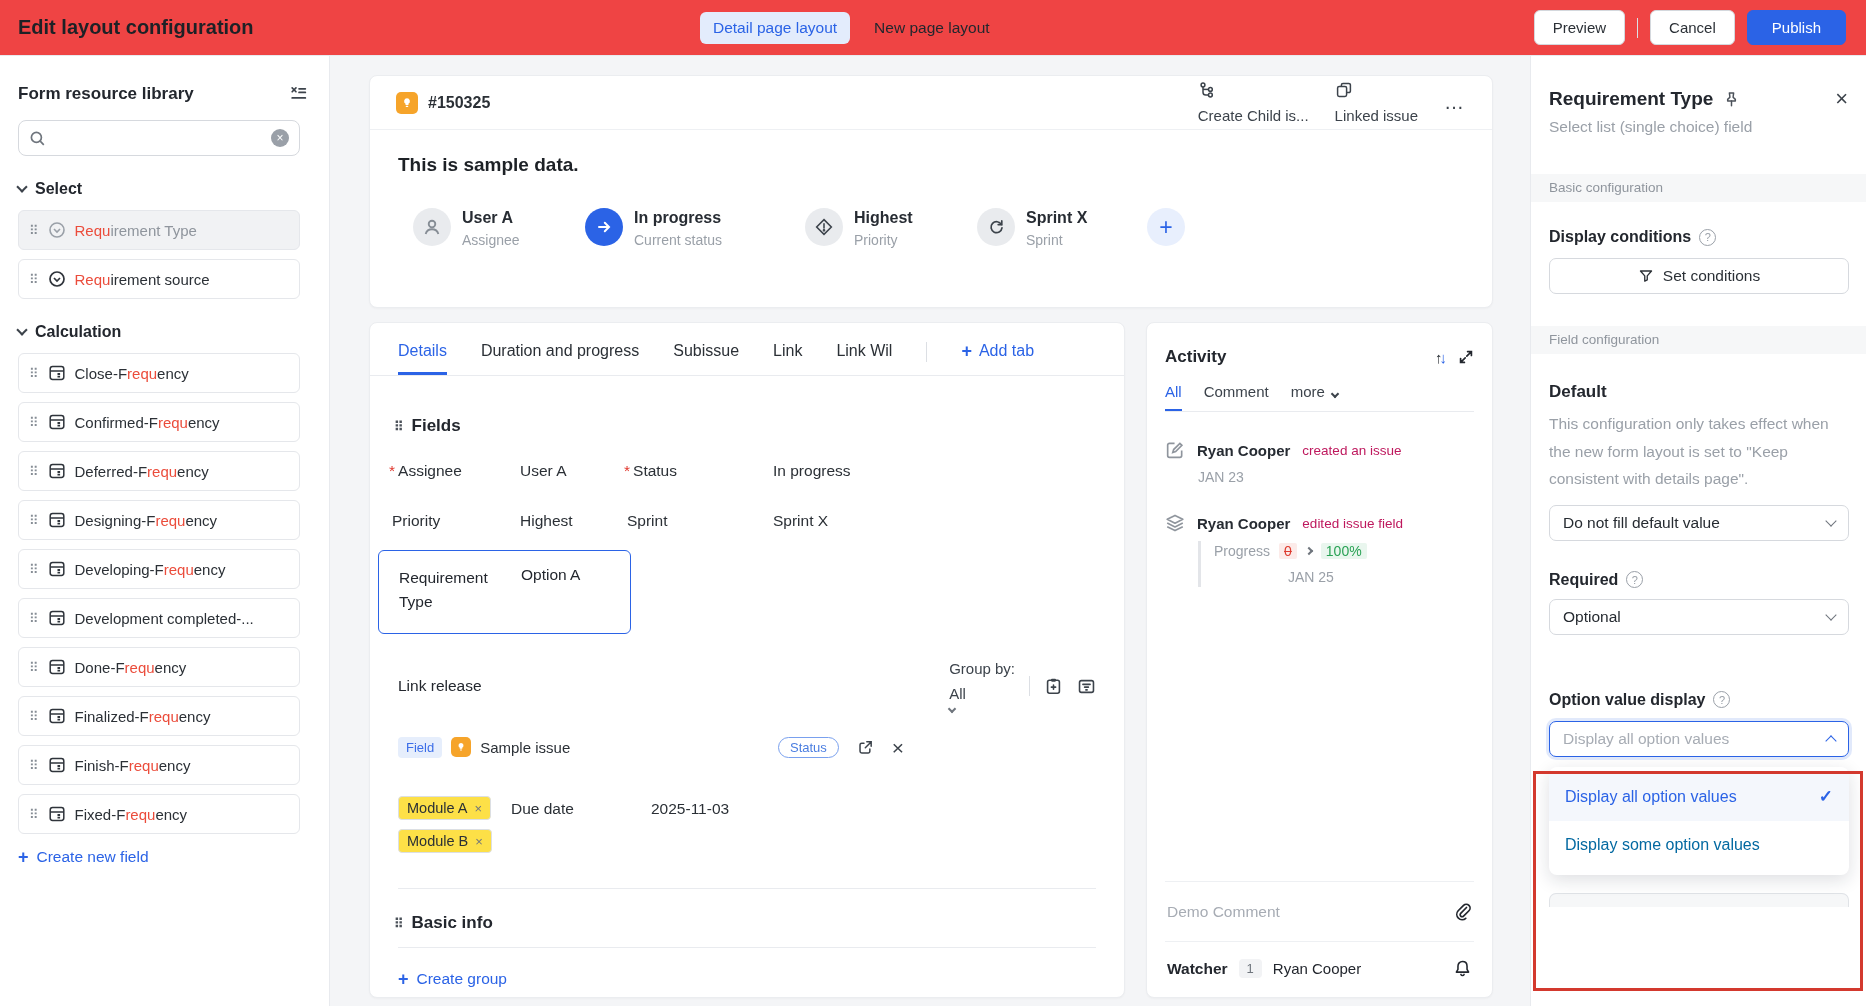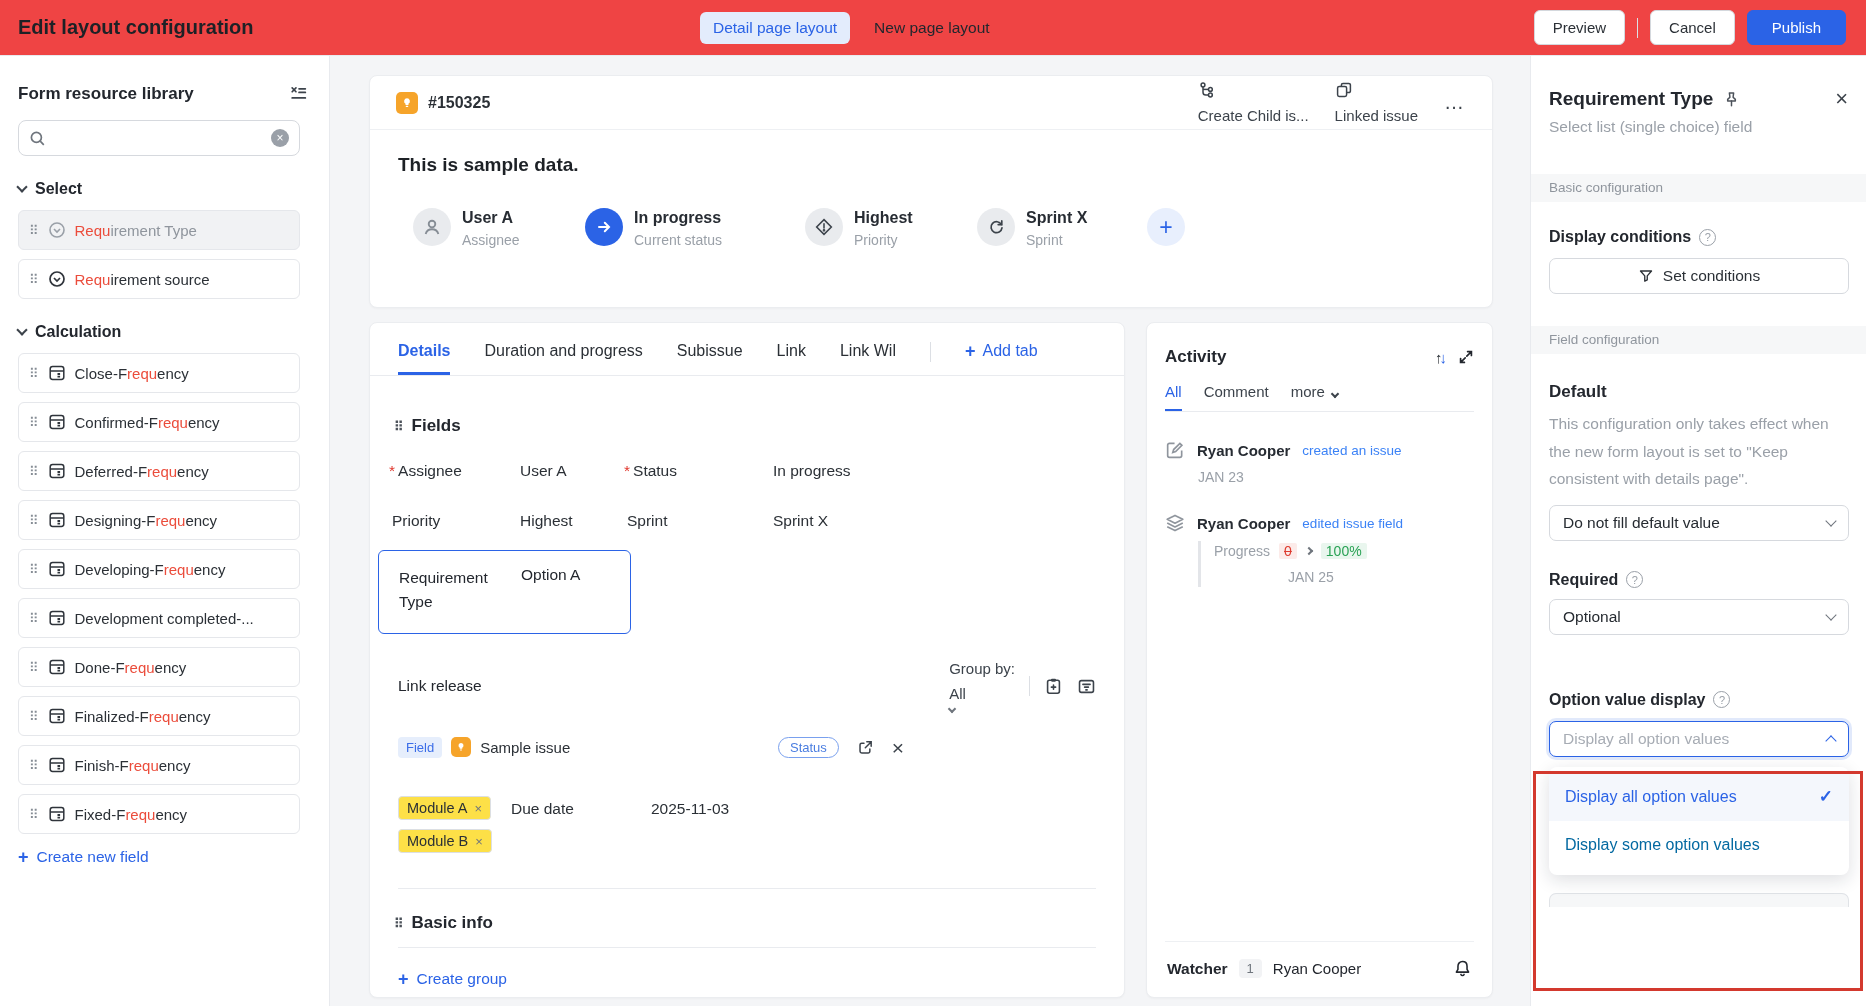--- a/index.html
+++ b/index.html
@@ -45,21 +45,21 @@
   .pair{display:flex;gap:11px;}
   .pico{width:38px;height:38px;border-radius:50%;display:flex;align-items:center;justify-content:center;background:#e9ebee;flex:none;}
   .pico.blue{background:#2b63e6;}
   .pico.lav{background:#e8effd;}
   .pval{font-size:16px;font-weight:600;color:#272c33;line-height:1.25;}
   .plab{font-size:14px;color:#9aa0a8;margin-top:4px;}
   
   .card2{left:39px;top:266px;width:756px;height:676px;overflow:hidden;}
   .tabsrow{height:53px;border-bottom:1px solid #e9ebef;display:flex;align-items:flex-end;gap:34px;padding:0 0 0 28px;font-size:16px;color:#2b3036;}
   .dtab{padding-bottom:15px;}
-  .dtab.active{color:#2b63e6;font-weight:700;border-bottom:3px solid #2b63e6;padding-bottom:12px;}
+  .dtab.active{color:#2b63e6;font-weight:400;border-bottom:3px solid #2b63e6;padding-bottom:12px;}
   .tabdiv{width:1px;height:20px;background:#dcdfe4;margin-bottom:13px;}
   .addtab{color:#2b63e6;display:flex;gap:7px;align-items:center;padding-bottom:15px;}
   .secthead{display:flex;align-items:center;gap:8px;font-size:17px;font-weight:700;margin:40px 0 0 24px;}
   .frow{display:flex;margin:26px 28px 0;font-size:15.5px;color:#2b3036;}
   .frow .c1{width:122px;}.frow .c2{width:113px;}.frow .c3{width:140px;}
   .req{color:#e0362c;margin-right:3px;margin-left:-9px;}
   .hlbox{margin:20px 0 0 8px;width:253px;height:84px;border:1.5px solid #2b63e6;border-radius:6px;display:flex;padding:15px 0 0 20px;font-size:15.5px;}
   .hlbox .lab{width:122px;line-height:1.55;}
   .lrrow{display:flex;align-items:center;margin:26px 28px 0;font-size:15.5px;}
   .lr-right{margin-left:auto;display:flex;align-items:center;gap:14px;color:#3c434b;font-size:15px;}
@@ -80,21 +80,21 @@
   .atitle{font-size:17px;font-weight:700;}
   .aicons{margin-left:auto;display:flex;gap:14px;align-items:center;}
   .sortic{font-size:15px;font-weight:700;letter-spacing:-3px;color:#2b3036;}
   .sortic .dn{color:#2b63e6;}
   .atabs{display:flex;gap:22px;font-size:15px;color:#3c434b;margin-top:16px;border-bottom:1px solid #e9ebef;}
   .atab{padding-bottom:11px;}
   .atab.active{color:#2b63e6;border-bottom:2.5px solid #2b63e6;padding-bottom:9px;}
   .aentry{margin-top:28px;}
   .aline{display:flex;align-items:center;gap:12px;}
   .aname{font-size:15px;font-weight:600;color:#272c33;}
-  .aact{font-size:13.5px;color:#3b82f6;}
+  .aact{font-size:13.5px;color:#be185d;}
   .adate{font-size:14px;color:#9aa0a8;margin:9px 0 0 33px;}
   .asub{margin:8px 0 0 33px;border-left:3px solid #e3e5e9;padding:2px 0 2px 13px;}
   .asub .l1{display:flex;align-items:center;gap:9px;font-size:14px;color:#9aa0a8;}
   .oldv{color:#dd3b2f;background:#fcebe9;padding:0 5px;text-decoration:line-through;border-radius:2px;}
   .newv{color:#2aa255;background:#e9f6ee;padding:0 5px;border-radius:2px;}
   .gt{display:inline-block;width:6px;height:6px;border-right:2px solid #6f757d;border-top:2px solid #6f757d;transform:rotate(45deg);}
   .asub .d2{font-size:14px;color:#9aa0a8;margin:10px 0 0 74px;}
   .spacer{flex:1;}
   .commentrow{border-top:1px solid #eef0f3;display:flex;align-items:center;padding:20px 2px;}
   .cph{color:#a7acb4;font-size:15.5px;}
@@ -568,20 +568,28 @@
             <span class="oldv">0</span>
             <span class="gt"></span>
             <span class="newv">100%</span>
           </div>
           <div class="d2">JAN 25</div>
         </div>
       </div>
 
       <div class="spacer"></div>
 
+      <div class="commentrow">
+        <span class="cph">Demo Comment</span>
+        <span class="ic" style="margin-left:auto;">
+            <svg width="19" height="19" viewBox="0 0 18 18" fill="none" stroke="#23272e" stroke-width="1.6" stroke-linecap="round">
+              <path d="M12.8 5.2 7.3 10.7a1.9 1.9 0 0 0 2.7 2.7l5.1-5.1a3.6 3.6 0 0 0-5.1-5.1L4.9 8.3a5.1 5.1 0 0 0 7.2 7.2"></path>
+            </svg>
+          </span>
+      </div>
 
       <div class="watchrow">
         <span class="wlab">Watcher</span>
         <span class="wbadge">1</span>
         <span class="wname">Ryan Cooper</span>
         <span class="ic" style="margin-left:auto;">
             <svg width="19" height="19" viewBox="0 0 18 18" fill="none" stroke="#23272e" stroke-width="1.5" stroke-linecap="round" stroke-linejoin="round">
               <path d="M9 2.4c-2.6 0-4.3 1.9-4.3 4.4v3L3.2 12.4h11.6L13.3 9.8v-3c0-2.5-1.7-4.4-4.3-4.4z"></path>
               <path d="M7.5 14.6a1.6 1.6 0 0 0 3 0"></path>
             </svg>

